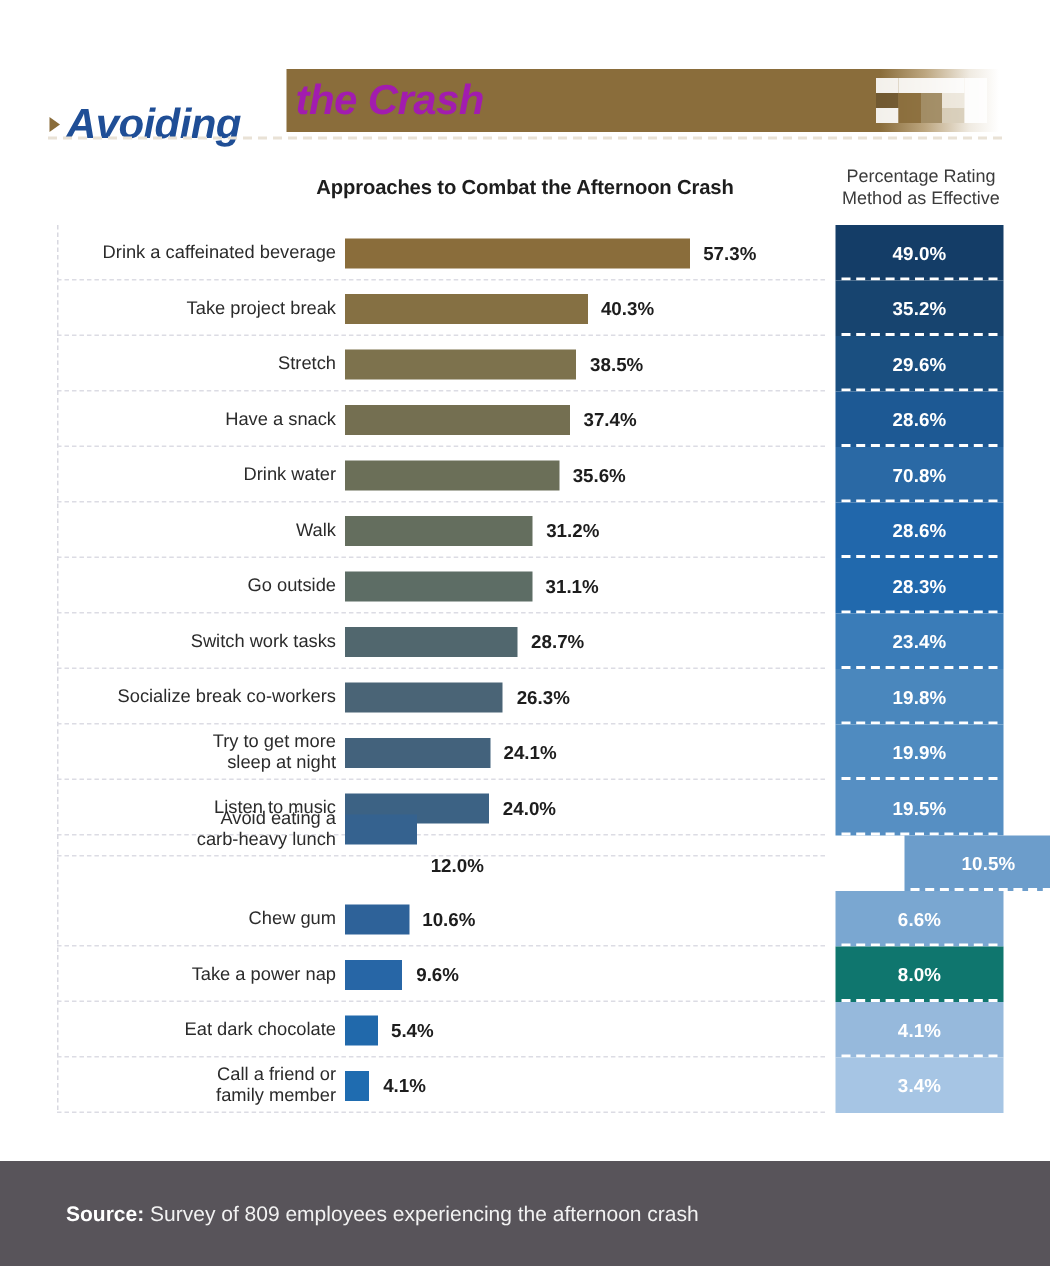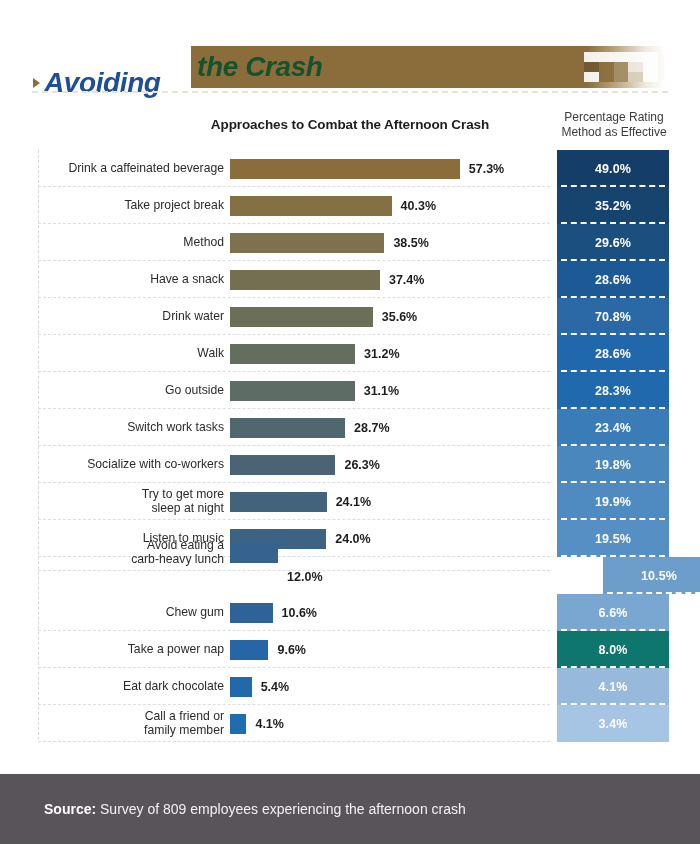--- a/index.html
+++ b/index.html
@@ -95,21 +95,21 @@
   #title-part2 {
     position: absolute;
     left: 197px;
     top: 46px;
     height: 42px;
     display: flex;
     align-items: center;
     font-size: 28px;
     font-style: italic;
     font-weight: bold;
-    color: #14532d;
+    color: #a21caf;
     letter-spacing: -0.4px;
     white-space: nowrap;
     z-index: 2;
   }
 
   #header-rule {
     position: absolute;
     left: 32px;
     top: 91px;
     width: 636px;
@@ -308,21 +308,21 @@
         <div class="bar-value" style="left: 468.773px;">57.3%</div>
       </div>
       <div class="row" style="top: 37px;">
         <div class="gridline"></div>
         <div class="row-label">Take project break</div>
         <div class="bar" style="width: 161.603px; background: rgb(133, 112, 67);"></div>
         <div class="bar-value" style="left: 400.603px;">40.3%</div>
       </div>
       <div class="row" style="top: 74px;">
         <div class="gridline"></div>
-        <div class="row-label">Method</div>
+        <div class="row-label">Stretch</div>
         <div class="bar" style="width: 154.385px; background: rgb(125, 114, 77);"></div>
         <div class="bar-value" style="left: 393.385px;">38.5%</div>
       </div>
       <div class="row" style="top: 111px;">
         <div class="gridline"></div>
         <div class="row-label">Have a snack</div>
         <div class="bar" style="width: 149.974px; background: rgb(116, 111, 81);"></div>
         <div class="bar-value" style="left: 388.974px;">37.4%</div>
       </div>
       <div class="row" style="top: 148px;">
@@ -344,21 +344,21 @@
         <div class="bar-value" style="left: 363.711px;">31.1%</div>
       </div>
       <div class="row" style="top: 259px;">
         <div class="gridline"></div>
         <div class="row-label">Switch work tasks</div>
         <div class="bar" style="width: 115.087px; background: rgb(81, 103, 110);"></div>
         <div class="bar-value" style="left: 354.087px;">28.7%</div>
       </div>
       <div class="row" style="top: 296px;">
         <div class="gridline"></div>
-        <div class="row-label">Socialize with co-workers</div>
+        <div class="row-label">Socialize break co-workers</div>
         <div class="bar" style="width: 105.463px; background: rgb(74, 100, 118);"></div>
         <div class="bar-value" style="left: 344.463px;">26.3%</div>
       </div>
       <div class="row" style="top: 333px;">
         <div class="gridline"></div>
         <div class="row-label">Try to get more
 sleep at night</div>
         <div class="bar" style="width: 96.641px; background: rgb(67, 98, 124);"></div>
         <div class="bar-value" style="left: 335.641px;">24.1%</div>
       </div>

